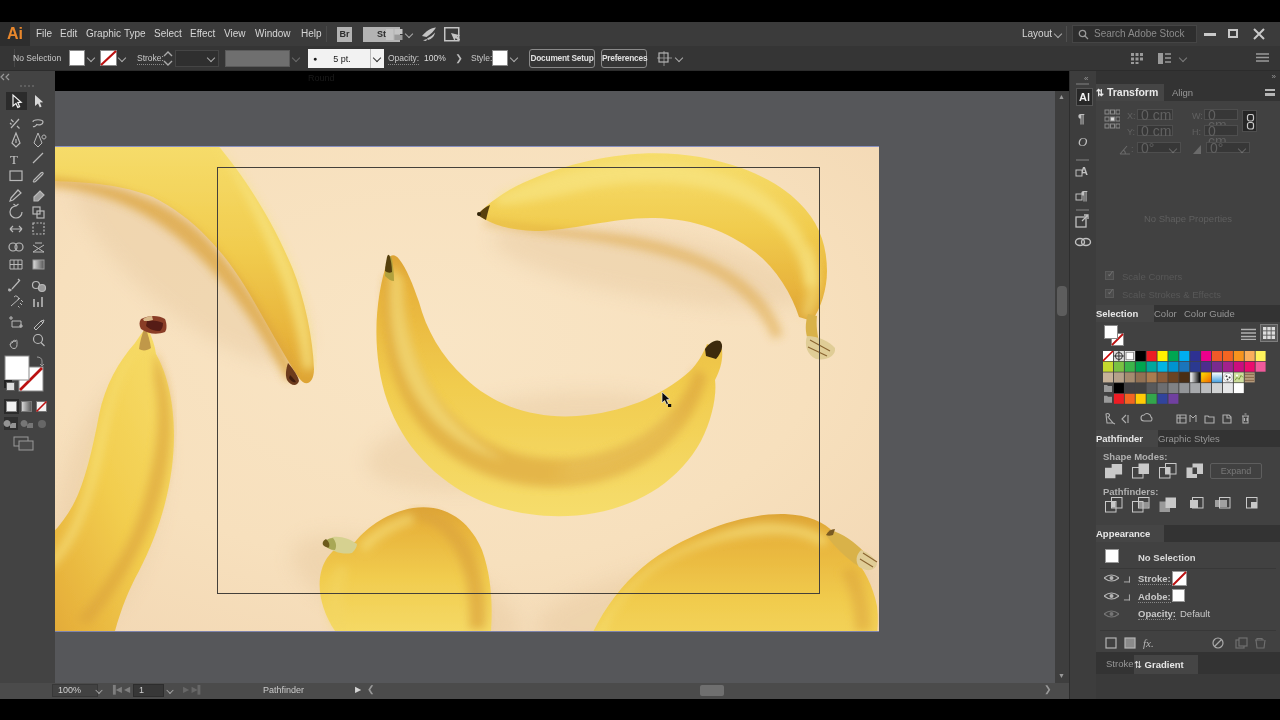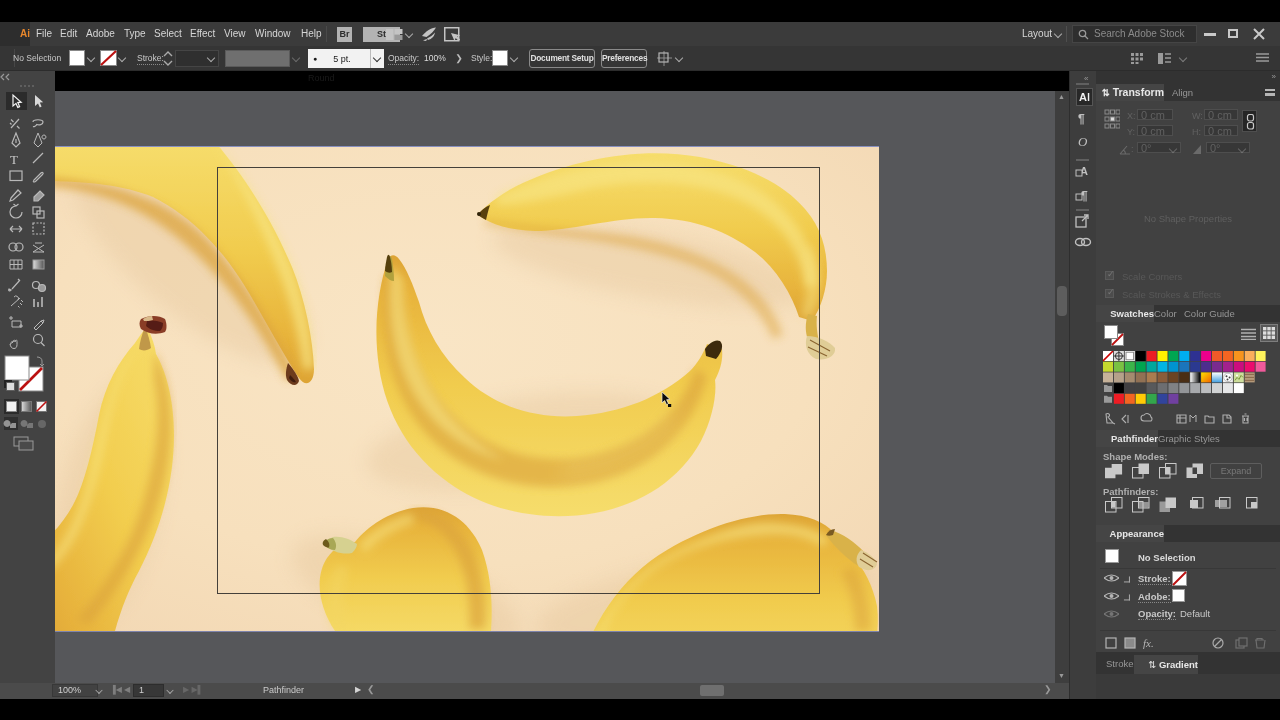--- a/index.html
+++ b/index.html
@@ -10,36 +10,36 @@
 #tabbar{left:55px;top:71px;width:1017px;height:20px;background:#2d2d2d}
 #doctab{left:2px;top:1px;width:172px;height:19px;background:#454545;color:#e4e4e4;font-size:8.5px;line-height:19px}
 #toolbar{left:0;top:71px;width:55px;height:628px;background:#434343}
 #canvas{left:55px;top:91px;width:1000px;height:592px;background:#56575a;overflow:hidden}
 #vscroll{left:1055px;top:91px;width:14px;height:592px;background:#3e3e3e}
 #statusbar{left:0;top:683px;width:1070px;height:16px;background:#4b4b4b;color:#d0d0d0;font-size:9px}
 #rightstrip{left:1069px;top:71px;width:27px;height:628px;background:#3d3d3d;border-left:1px solid #2e2e2e}
 #rightpanel{left:1096px;top:71px;width:184px;height:628px;background:#3a3a3a;font-size:9.5px;color:#c9c9c9}
 .mi{position:absolute;top:0;height:24px;line-height:24px}
 .tabrow{position:absolute;left:0;width:184px;height:17px;background:#333}
-.seltab{position:absolute;top:0;height:17px;background:#454545;color:#e8e8e8;font-weight:bold;font-size:9.5px;line-height:17px;text-align:right}
+.seltab{position:absolute;top:0;height:17px;background:#454545;color:#e8e8e8;font-weight:bold;font-size:9.5px;line-height:17px;text-align:left}
 .dimtab{position:absolute;top:0;height:17px;color:#979797;font-size:9.5px;line-height:17px;font-weight:normal}
 .burger{position:absolute;right:5px;top:5px;width:10px;height:7px;border-top:2px solid #b5b5b5;border-bottom:2px solid #b5b5b5}
 .burger:after{content:"";position:absolute;left:0;top:1.5px;width:10px;height:2px;background:#b5b5b5}
-.inpt{position:absolute;height:11px;background:#373737;border:1px solid #4e4e4e;color:#616161;font-size:11px;line-height:10px;padding-left:3px}
+.inpt{position:absolute;height:11px;background:#373737;border:1px solid #4e4e4e;color:#616161;font-size:14px;line-height:10px;padding-left:3px}
 .dimlbl{position:absolute;color:#616161;font-size:9px}
 .chev:after{content:"";display:inline-block;width:5px;height:5px;border-right:1.6px solid #aaa;border-bottom:1.6px solid #aaa;transform:rotate(45deg);vertical-align:2px}
 </style></head>
 <body>
 <div id="app">
 
 <div id="menubar" class="abs">
-<div class="abs" style="left:0;top:0;width:30px;height:24px;background:#2d2d2d;color:#e8872c;font-size:10px;font-weight:bold;text-align:right;line-height:23px">Ai</div>
+<div class="abs" style="left:0;top:0;width:30px;height:24px;background:#2d2d2d;color:#e8872c;font-size:16px;font-weight:bold;text-align:center;line-height:23px">Ai</div>
 <div class="mi" style="left:36px">File</div>
 <div class="mi" style="left:60px">Edit</div>
-<div class="mi" style="left:86px">Adobe</div>
+<div class="mi" style="left:86px">Graphic</div>
 <div class="mi" style="left:124px">Type</div>
 <div class="mi" style="left:154px">Select</div>
 <div class="mi" style="left:190px">Effect</div>
 <div class="mi" style="left:224px">View</div>
 <div class="mi" style="left:255px">Window</div>
 <div class="mi" style="left:301px">Help</div>
 <div class="abs" style="left:326px;top:4px;width:1px;height:16px;background:#4a4a4a"></div>
 <div class="abs" style="left:337px;top:5px;width:15px;height:15px;background:#b3b3b3;color:#2d2d2d;font-size:9px;font-weight:bold;text-align:center;line-height:15px">Br</div>
 <div class="abs" style="left:363px;top:5px;width:37px;height:15px;background:#b3b3b3;color:#2d2d2d;font-size:9px;font-weight:bold;text-align:center;line-height:15px">St</div>
 <svg class="abs" style="left:386px;top:7px" width="17" height="12">
@@ -417,21 +417,21 @@
           <span style="position:absolute;left:1px;top:-3px;color:#777;font-size:9px">✓</span>
         </div>
 <div class="abs" style="left:26px;top:170px;color:#585858;font-size:9.5px">Scale Corners</div>
 <div class="abs" style="left:9px;top:188px;width:9px;height:9px;background:#4c4c4c;border:1px solid #5a5a5a">
           <span style="position:absolute;left:1px;top:-3px;color:#777;font-size:9px">✓</span>
         </div>
 <div class="abs" style="left:26px;top:188px;color:#585858;font-size:9.5px">Scale Strokes &amp; Effects</div>
 </div>
 
 <div class="tabrow" style="top:234px">
-        <div class="seltab" style="left:0;width:58px">Swatches</div>
+        <div class="seltab" style="left:0;width:58px">Selection</div>
         <div class="dimtab" style="left:58px">Color</div>
         <div class="dimtab" style="left:88px">Color Guide</div>
         <div class="burger" style="top:239px"></div>
       </div>
 <div class="abs" style="left:0;top:251px;width:184px;height:108px;background:#414141" id="swpanel">
 <svg class="abs" style="left:8px;top:3px" width="28" height="23">
 <rect x="7.5" y="8.5" width="12" height="12" fill="#fff" stroke="#888"></rect>
           <path d="M8,20 L19,9" stroke="#b11" stroke-width="1.8"></path>
 <rect x="0.5" y="0.5" width="13" height="13" fill="#fff" stroke="#888"></rect>
 </svg>

